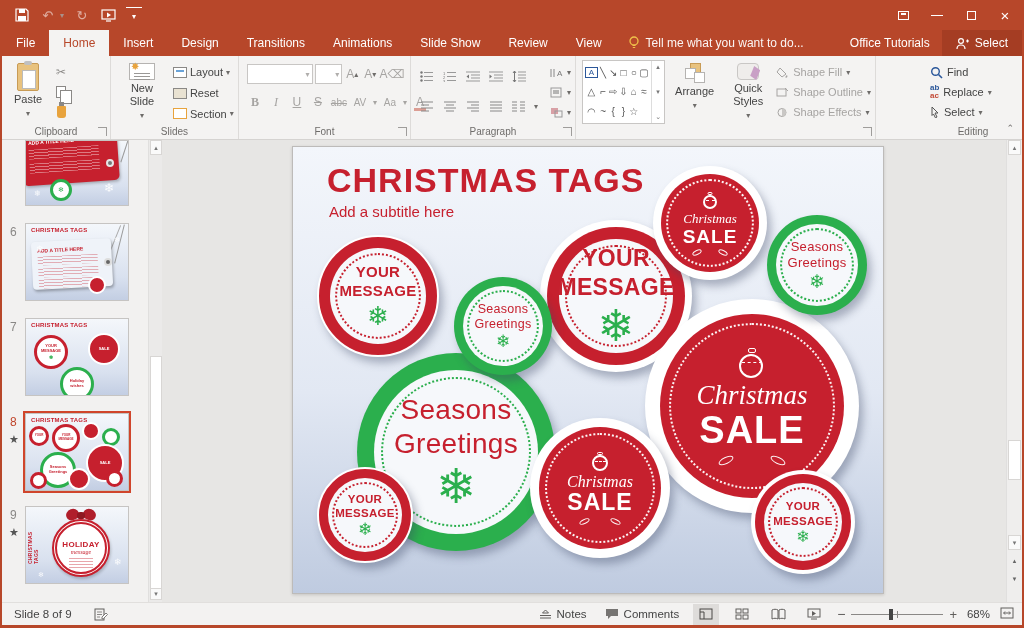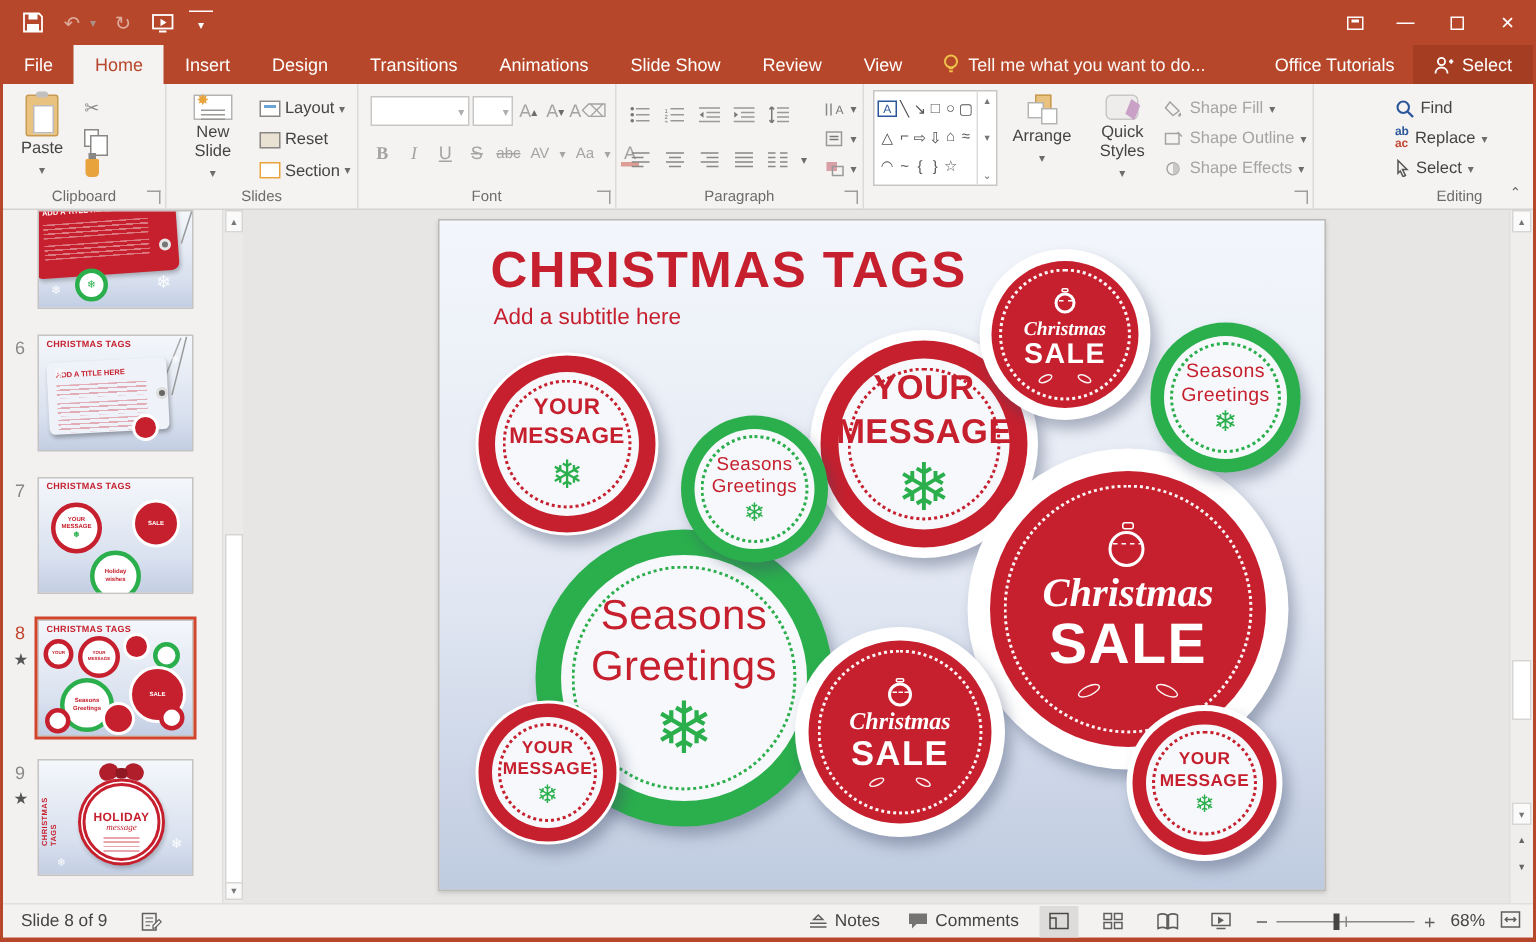--- a/index.html
+++ b/index.html
@@ -158,21 +158,21 @@
   .slide-title { position:absolute; left:34px; top:14px; font-size:34px; font-weight:600; letter-spacing:1px; color:#C6202E; }
   .slide-subtitle { position:absolute; left:36px; top:56px; font-size:15px; color:#C6202E; }
 
   .badge { position:absolute; border-radius:50%; }
   .badge, .badge div { border-radius:50%; }
   .bshadow { box-shadow:4px 6px 9px rgba(60,70,100,.38); }
   .fill { position:absolute; inset:0; }
   .b-center { position:absolute; inset:0; display:flex; flex-direction:column; align-items:center; justify-content:center; text-align:center; }
   .rtext { color:#C6202E; font-weight:bold; letter-spacing:.3px; line-height:1.25; }
   .gtext { color:#C6202E; letter-spacing:.3px; line-height:1.2; }
-  .wscript { font-family:"Liberation Serif", serif; font-style:italic; font-weight:bold; color:#fff; }
+  .wscript { font-family:"Liberation Serif", serif; font-style:italic; font-weight:normal; color:#fff; }
   .wsale { color:#fff; font-weight:800; letter-spacing:1px; line-height:1; }
   .flakeg { color:#2BAF4D; line-height:1; }
   .dotR { border:2px dotted #C6202E; position:absolute; }
   .dotG { border:2px dotted #2BAF4D; position:absolute; }
   .dotW { border:2px dotted rgba(255,255,255,.95); position:absolute; }
 
   .orn { position:relative; margin-bottom:2px; }
   .orn .ball { position:absolute; left:0; bottom:0; border:2px solid #fff; border-radius:50%; }
   .orn .band { position:absolute; left:3px; right:3px; border-top:1px dashed #fff; }
   .orn .cap { position:absolute; top:0; left:50%; transform:translateX(-50%); border:1px solid #fff; border-radius:2px; }

